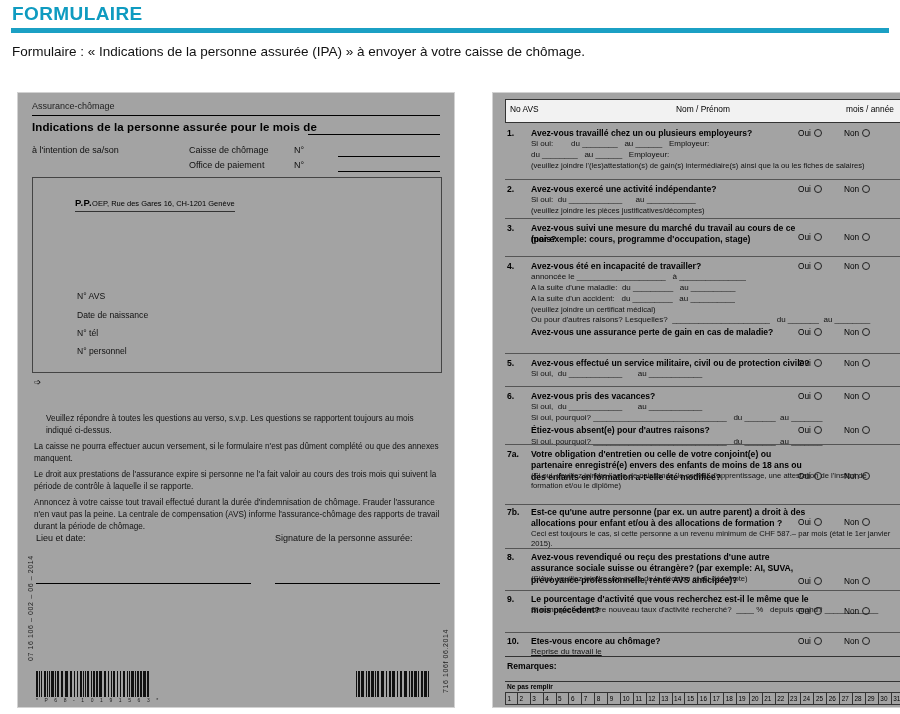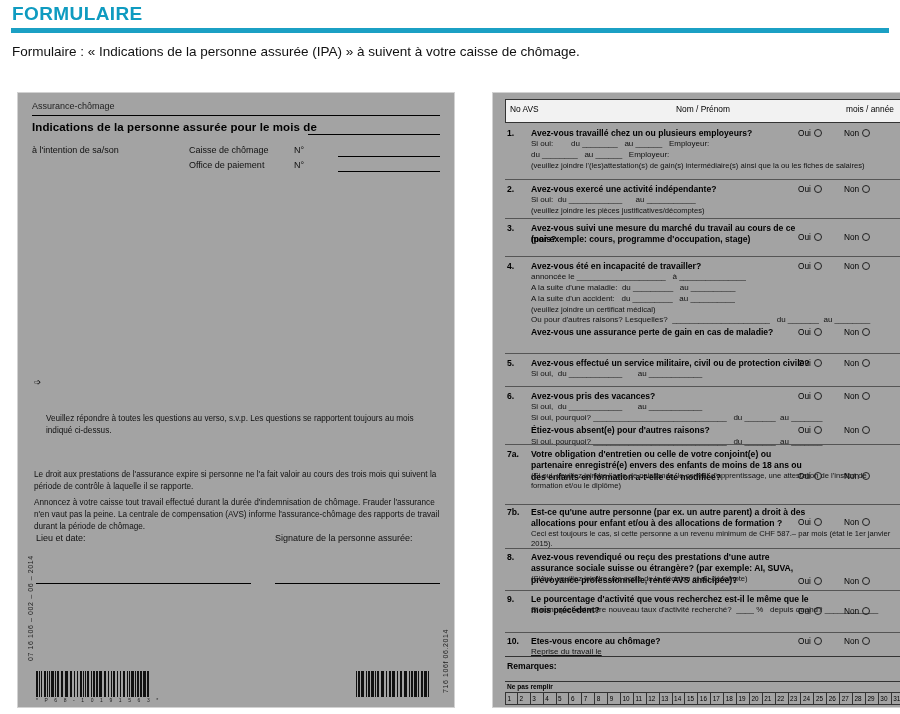--- a/index.html
+++ b/index.html
@@ -137,44 +137,54 @@
     box-sizing: border-box;
     height: 11px;
   }
   .daygrid div:first-child { border-left: 1px solid #333; }
 </style>
 </head>
 <body>
 
 <div class="hdr-title">FORMULAIRE</div>
 <div class="hdr-rule"></div>
-<div class="intro">Formulaire : « Indications de la personne assurée (IPA) » à suivent à votre caisse de chômage.</div>
+<div class="intro">Formulaire : « Indications de la personne assurée (IPA) » à envoyer à votre caisse de chômage.</div>
 
 <div class="panel panel-left">
 
   <div class="abs lp-label" style="left:14px; top:8px;">Assurance-chômage</div>
   <div class="line" style="left:14px; top:22px; width:408px;"></div>
 
   <div class="abs lp-heading" style="left:14px; top:28px;">Indications de la personne assurée pour le mois de</div>
   <div class="line" style="left:290px; top:41px; width:132px;"></div>
 
   <div class="abs t" style="left:14px; top:52px; font-size:9px;">à l'intention de sa/son</div>
 
   <div class="abs t" style="left:171px; top:52px; font-size:9px;">Caisse de chômage</div>
   <div class="abs t" style="left:276px; top:52px; font-size:9px;">N°</div>
   <div class="line" style="left:320px; top:63px; width:102px;"></div>
 
   <div class="abs t" style="left:171px; top:67px; font-size:9px;">Office de paiement</div>
   <div class="abs t" style="left:276px; top:67px; font-size:9px;">N°</div>
   <div class="line" style="left:320px; top:78px; width:102px;"></div>
 
+  <div class="box" style="left:14px; top:84px; width:408px; height:194px;">
+    <div class="abs" style="left:42px; top:14px; border-bottom:1px solid #333; padding-bottom:1px;">
+      <span class="pp-bold">P.P.</span><span class="pp-line">OEP, Rue des Gares 16, CH-1201 Genève</span>
+    </div>
+    <div class="abs t" style="left:44px; top:113px; font-size:8.6px;">N° AVS</div>
+    <div class="abs t" style="left:44px; top:132px; font-size:8.6px;">Date de naissance</div>
+    <div class="abs t" style="left:44px; top:150px; font-size:8.6px;">N° tél</div>
+    <div class="abs t" style="left:44px; top:168px; font-size:8.6px;">N° personnel</div>
+  </div>
 
   <div class="abs" style="left:16px; top:284px; font-size:8.6px;">➩</div>
   <div class="para" style="left:28px; top:284px; width:394px;">Veuillez répondre à toutes les questions au verso, s.v.p. Les questions se rapportent toujours au mois indiqué ci-dessus.</div>
 
+  <div class="para" style="left:16px; top:312px; width:406px;">La caisse ne pourra effectuer aucun versement, si le formulaire n'est pas dûment complété ou que des annexes manquent.</div>
   <div class="para" style="left:16px; top:340px; width:406px;">Le droit aux prestations de l'assurance expire si personne ne l'a fait valoir au cours des trois mois qui suivent la période de contrôle à laquelle il se rapporte.</div>
   <div class="para" style="left:16px; top:368px; width:406px;">Annoncez à votre caisse tout travail effectué durant la durée d'indemnisation de chômage. Frauder l'assurance n'en vaut pas la peine. La centrale de compensation (AVS) informe l'assurance-chômage des rapports de travail durant la période de chômage.</div>
 
   <div class="abs t" style="left:18px; top:440px; font-size:9px;">Lieu et date:</div>
   <div class="line" style="left:18px; top:490px; width:215px;"></div>
 
   <div class="abs t" style="left:257px; top:440px; font-size:9px;">Signature de la personne assurée:</div>
   <div class="line" style="left:257px; top:490px; width:165px;"></div>
 
   <div class="vcode" style="left:9px; top:568px;">07 16 106 – 002 – 06 – 2014</div>

